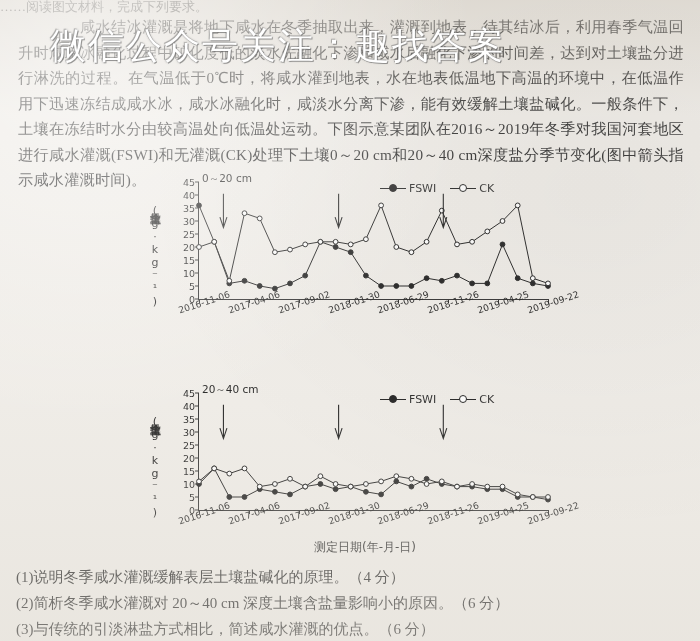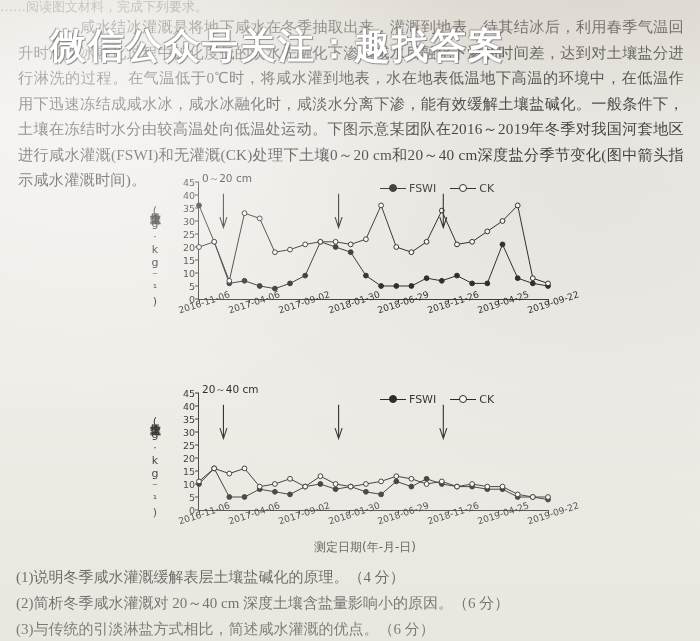--- a/index.html
+++ b/index.html
@@ -34,21 +34,21 @@
     text-align:justify;
     letter-spacing:.2px;
   }
   .body-text p{margin:0;text-indent:0;}
   .indent{display:inline-block;width:62px;}
   
   .watermark{
     position:absolute;
     top:22px;left:50px;
     font-family:"DejaVu Sans", sans-serif;
-    font-weight:bold;
+    font-weight:normal;
     font-size:36px;
     color:#ffffff;
     letter-spacing:2px;
     text-shadow:
       0 0 2px rgba(120,120,120,.85),
       1px 1px 0 rgba(90,90,90,.55),
       -1px -1px 0 rgba(90,90,90,.35);
     z-index:6;
     white-space:nowrap;
   }

